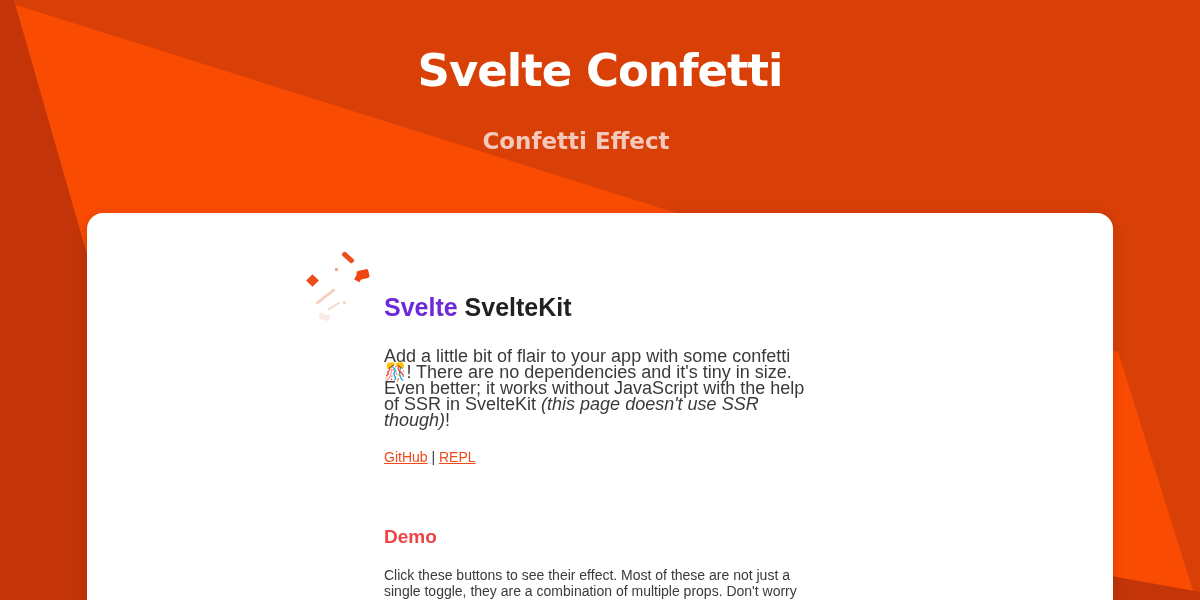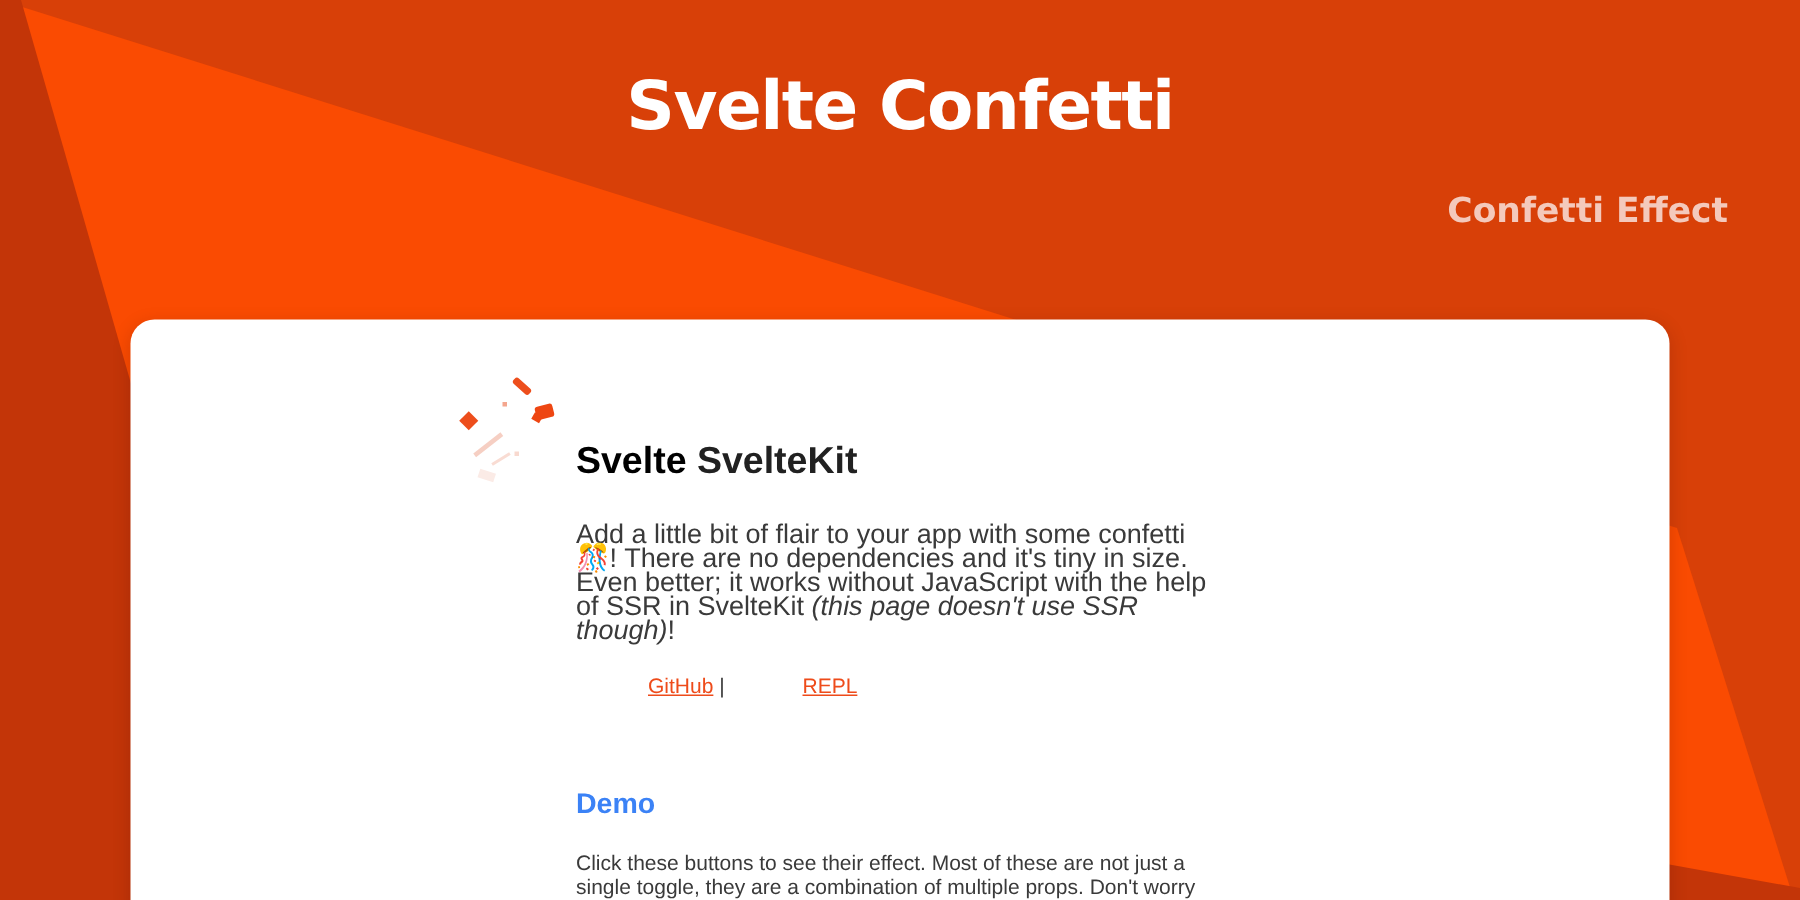--- a/index.html
+++ b/index.html
@@ -30,21 +30,21 @@
     color: #FFFFFF;
     text-align: center;
   }
   .hero-subtitle {
     position: absolute;
     left: 0; top: 128px; width: 1152px;
     font-family: "DejaVu Sans", "Liberation Sans", sans-serif;
     font-weight: 700;
     font-size: 23px;
     color: #F4C9BC;
-    text-align: right;
+    text-align: center;
   }
 
   
   .card {
     position: absolute;
     left: 87px; top: 213px;
     width: 1026px; height: 420px;
     background: #FFFFFF;
     border-radius: 16px;
     box-shadow: 0 3px 12px rgba(60, 10, 0, 0.18);
@@ -55,50 +55,49 @@
     width: 422px;
   }
 
   .card-heading {
     margin-top: 79px;
     font-size: 25px;
     font-weight: 700;
     line-height: 30px;
     color: #212121;
   }
-  .card-heading .accent { color: #000000; }
+  .card-heading .accent { color: #6d28d9; }
 
   .intro-paragraph {
     margin-top: 26px;
     font-size: 18px;
     line-height: 16px;
     color: #3A3A3A;
   }
   .intro-paragraph .italic { font-style: italic; }
 
   .links-row {
     margin-top: 21px;
     font-size: 14px;
     line-height: 16px;
     color: #3A3A3A;
   }
   .links-row a {
     color: #EE4B1A;
     text-decoration: underline;
     cursor: pointer;
-    margin-left: 48px;
   }
   .link-separator { color: #3A3A3A; }
 
   .demo-heading {
     margin-top: 60px;
     font-size: 19px;
     font-weight: 700;
     line-height: 24px;
-    color: #3b82f6;
+    color: #ef4444;
   }
 
   .demo-paragraph {
     margin-top: 18px;
     font-size: 14px;
     line-height: 16px;
     color: #3A3A3A;
   }
 
   

